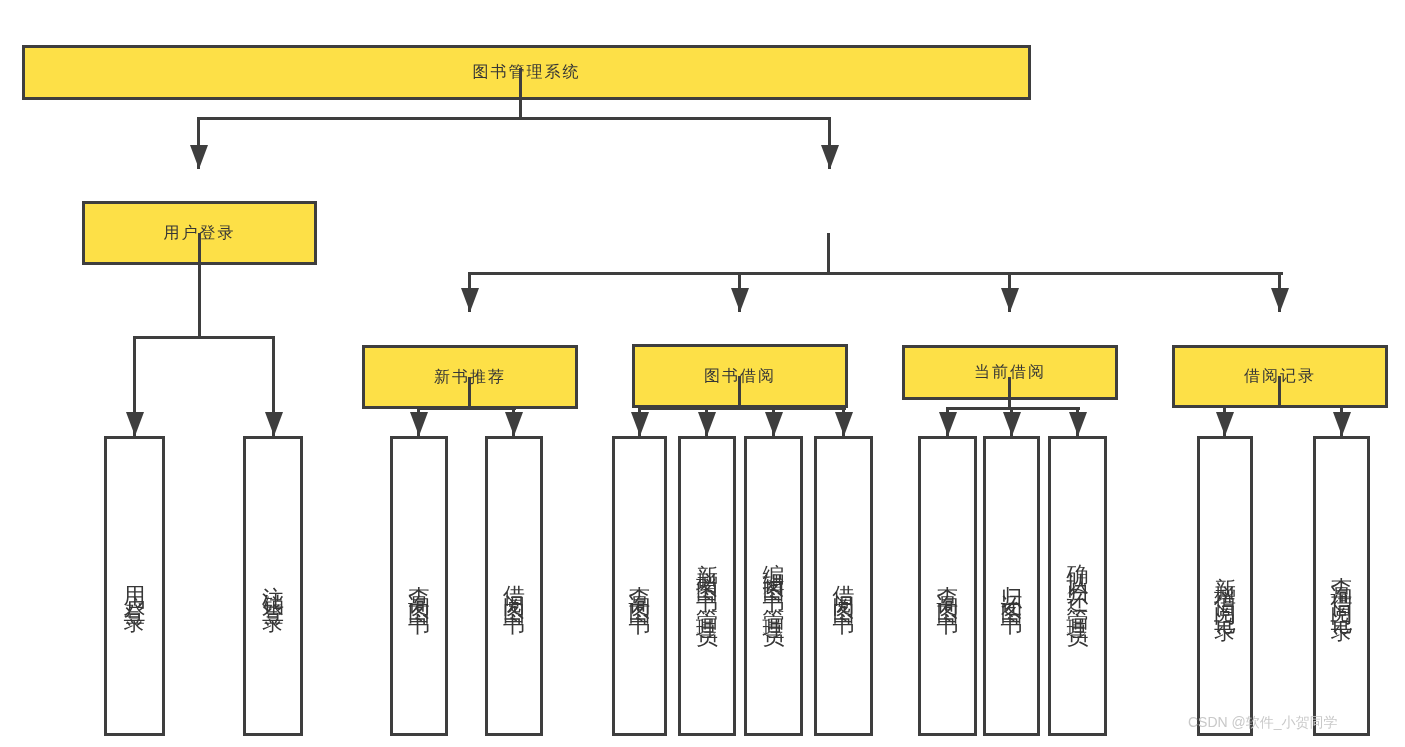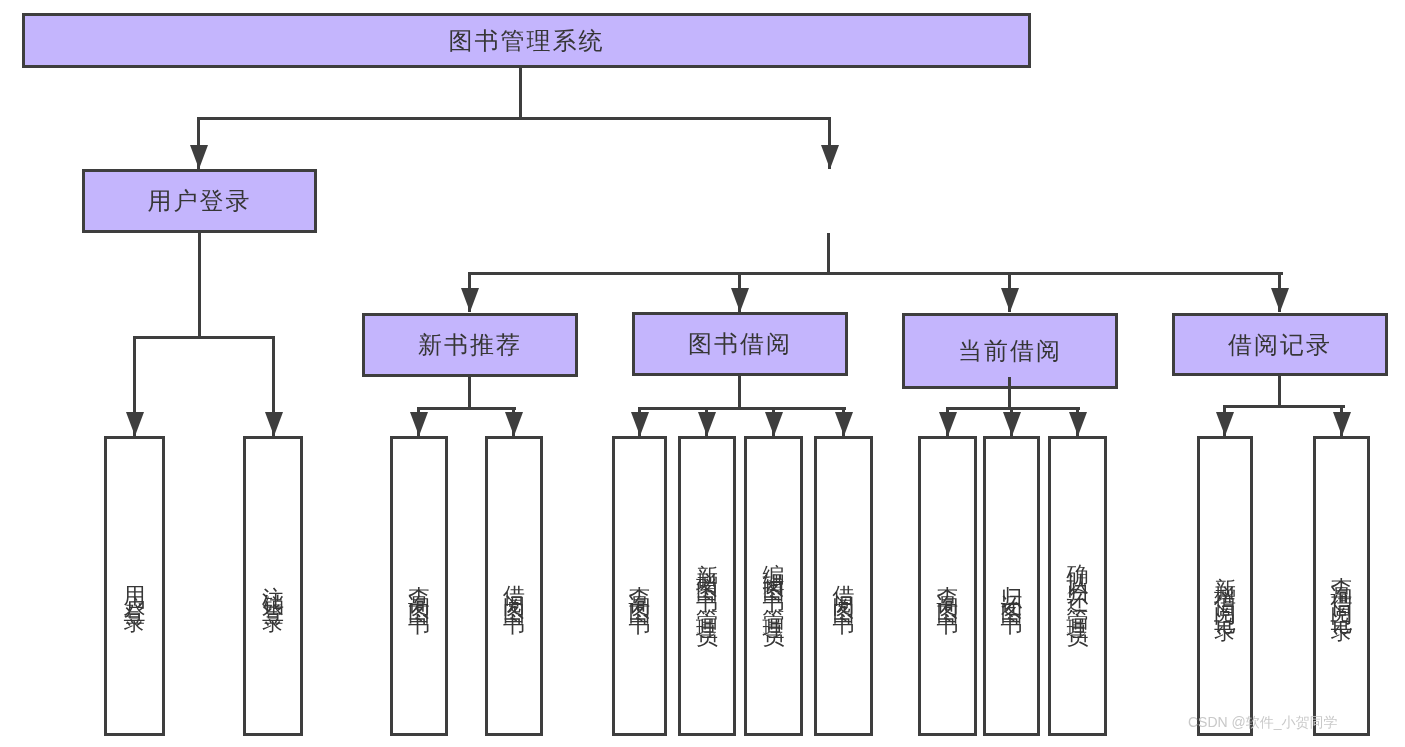--- a/index.html
+++ b/index.html
@@ -13,24 +13,25 @@
   #stage {
     position:relative;
     width:1405px; height:747px;
     background:var(--bg);
     font-family:"Liberation Sans","DejaVu Sans",sans-serif;
     overflow:hidden;
   }
   .box {
     position:absolute;
     border:3px solid var(--line);
-    background:#c4b5fd;
+    background:#fde047;
     display:flex; align-items:center; justify-content:center;
-    font-size:24px; letter-spacing:2px; color:var(--text);
+    font-size:16px; letter-spacing:2px; color:var(--text);
     white-space:nowrap;
+    margin-top:32px;
   }
   .vbox {
     position:absolute;
     border:3px solid var(--line);
     background:#fff;
     display:flex; align-items:center; justify-content:center;
   }
   .vbox span {
     writing-mode:vertical-rl;
     text-orientation:mixed;
@@ -80,21 +81,21 @@
 
   <div class="vline" style="left:827px;  top:233px; height:42px;"></div>
   <div class="hline" style="left:468px;  top:272px; width:815px;"></div>
   <div class="arrow" style="left:468px;  top:272px; height:40px;"></div>
   <div class="arrow" style="left:738px;  top:272px; height:40px;"></div>
   <div class="arrow" style="left:1008px; top:272px; height:40px;"></div>
   <div class="arrow" style="left:1278px; top:272px; height:40px;"></div>
 
   <div class="box" style="left:362px;  top:313px; width:216px; height:64px;">新书推荐</div>
   <div class="box" style="left:632px;  top:312px; width:216px; height:64px;">图书借阅</div>
-  <div class="box" style="left:902px;  top:313px; width:216px; height:76px;">当前借阅</div>
+  <div class="box" style="left:902px;  top:313px; width:216px; height:55px;">当前借阅</div>
   <div class="box" style="left:1172px; top:313px; width:216px; height:63px;">借阅记录</div>
 
   <div class="vline" style="left:468px;  top:377px; height:33px;"></div>
   <div class="hline" style="left:417px;  top:407px; width:99px;"></div>
   <div class="arrow" style="left:417px;  top:407px; height:29px;"></div>
   <div class="arrow" style="left:512px;  top:407px; height:29px;"></div>
 
   <div class="vline" style="left:738px;  top:376px; height:34px;"></div>
   <div class="hline" style="left:638px;  top:407px; width:208px;"></div>
   <div class="arrow" style="left:638px;  top:407px; height:29px;"></div>

